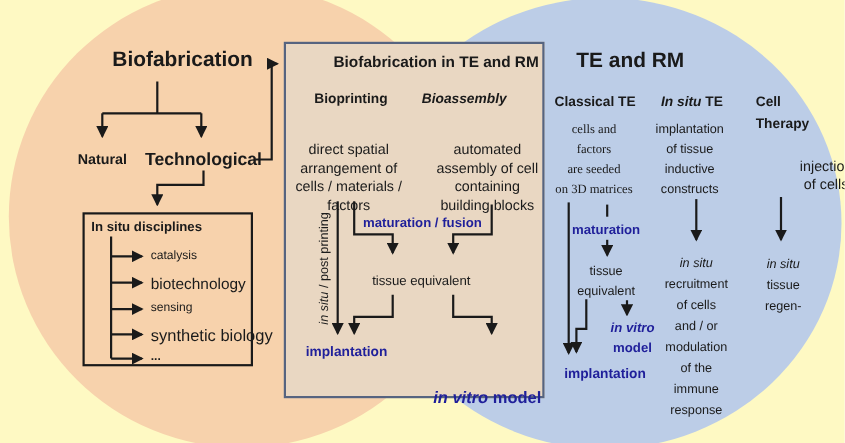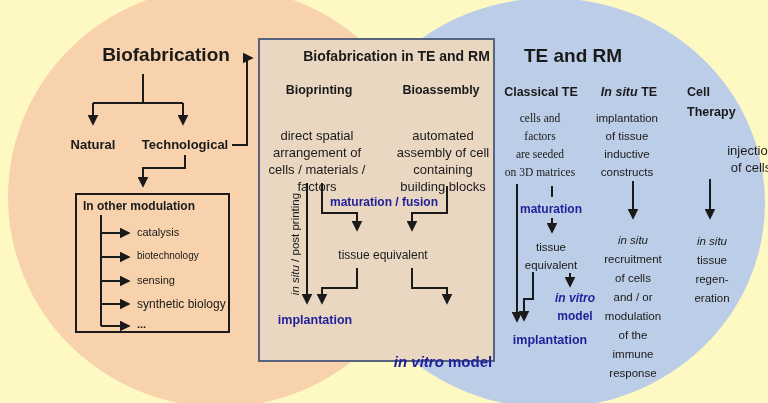--- a/index.html
+++ b/index.html
@@ -63,33 +63,33 @@
       <path d="M552,218 V232" marker-end="url(#ah)"></path>
       <path d="M570,273 V286" marker-end="url(#ah)"></path>
       <path d="M533,272 V299 H524 V320" marker-end="url(#ah)"></path>
       <path d="M633,181 V218" marker-end="url(#ah)"></path>
       <path d="M710,179 V218" marker-end="url(#ah)"></path>
     </g>
   </svg>
 
   <div class="t c h1" style="left:66px;top:44px;width:200px;">Biofabrication</div>
   <div class="t c b" style="left:58px;top:137px;width:70px;font-size:13px;">Natural</div>
-  <div class="t c b" style="left:130px;top:137px;width:110px;font-size:13px;">Technological</div>
+  <div class="t c b" style="left:130px;top:137px;width:110px;font-size:16px;">Technological</div>
 
-  <div class="t b" style="left:83px;top:199px;width:140px;font-size:12px;">In other modulation</div>
+  <div class="t b" style="left:83px;top:199px;width:140px;font-size:12px;">In situ disciplines</div>
   <div class="t" style="left:137px;top:226px;font-size:11px;">catalysis</div>
-  <div class="t" style="left:137px;top:250px;font-size:10px;">biotechnology</div>
+  <div class="t" style="left:137px;top:250px;font-size:14px;">biotechnology</div>
   <div class="t" style="left:137px;top:274px;font-size:11px;">sensing</div>
-  <div class="t" style="left:137px;top:297px;font-size:12px;">synthetic biology</div>
+  <div class="t" style="left:137px;top:297px;font-size:15px;">synthetic biology</div>
   <div class="t b" style="left:137px;top:318px;font-size:11px;">...</div>
 
   <div class="t c h2" style="left:260px;top:48px;width:233px;">Biofabrication in TE and RM</div>
 
   <div class="t c h3" style="left:269px;top:83px;width:100px;">Bioprinting</div>
-  <div class="t c h3" style="left:391px;top:83px;width:100px;">Bioassembly</div>
+  <div class="t c h3" style="left:372px;top:83px;width:100px;font-style:italic;">Bioassembly</div>
 
   <div class="t c body11" style="left:259px;top:107px;width:116px;">
     <div>direct spatial</div>
     <div>arrangement of</div>
     <div>cells / materials /</div>
     <div>factors</div>
   </div>
   <div class="t c body11" style="left:385px;top:107px;width:116px;">
     <div>automated</div>
     <div>assembly of cell</div>
@@ -155,16 +155,15 @@
     <div>modulation</div>
     <div>of the</div>
     <div>immune</div>
     <div>response</div>
   </div>
 
   <div class="t c" style="left:677px;top:232px;width:70px;font-size:11.5px;line-height:19px;">
     <div class="i">in situ</div>
     <div>tissue</div>
     <div>regen-</div>
-    <div>eration</div>
   </div>
 
 </div>
 
 </body></html>

